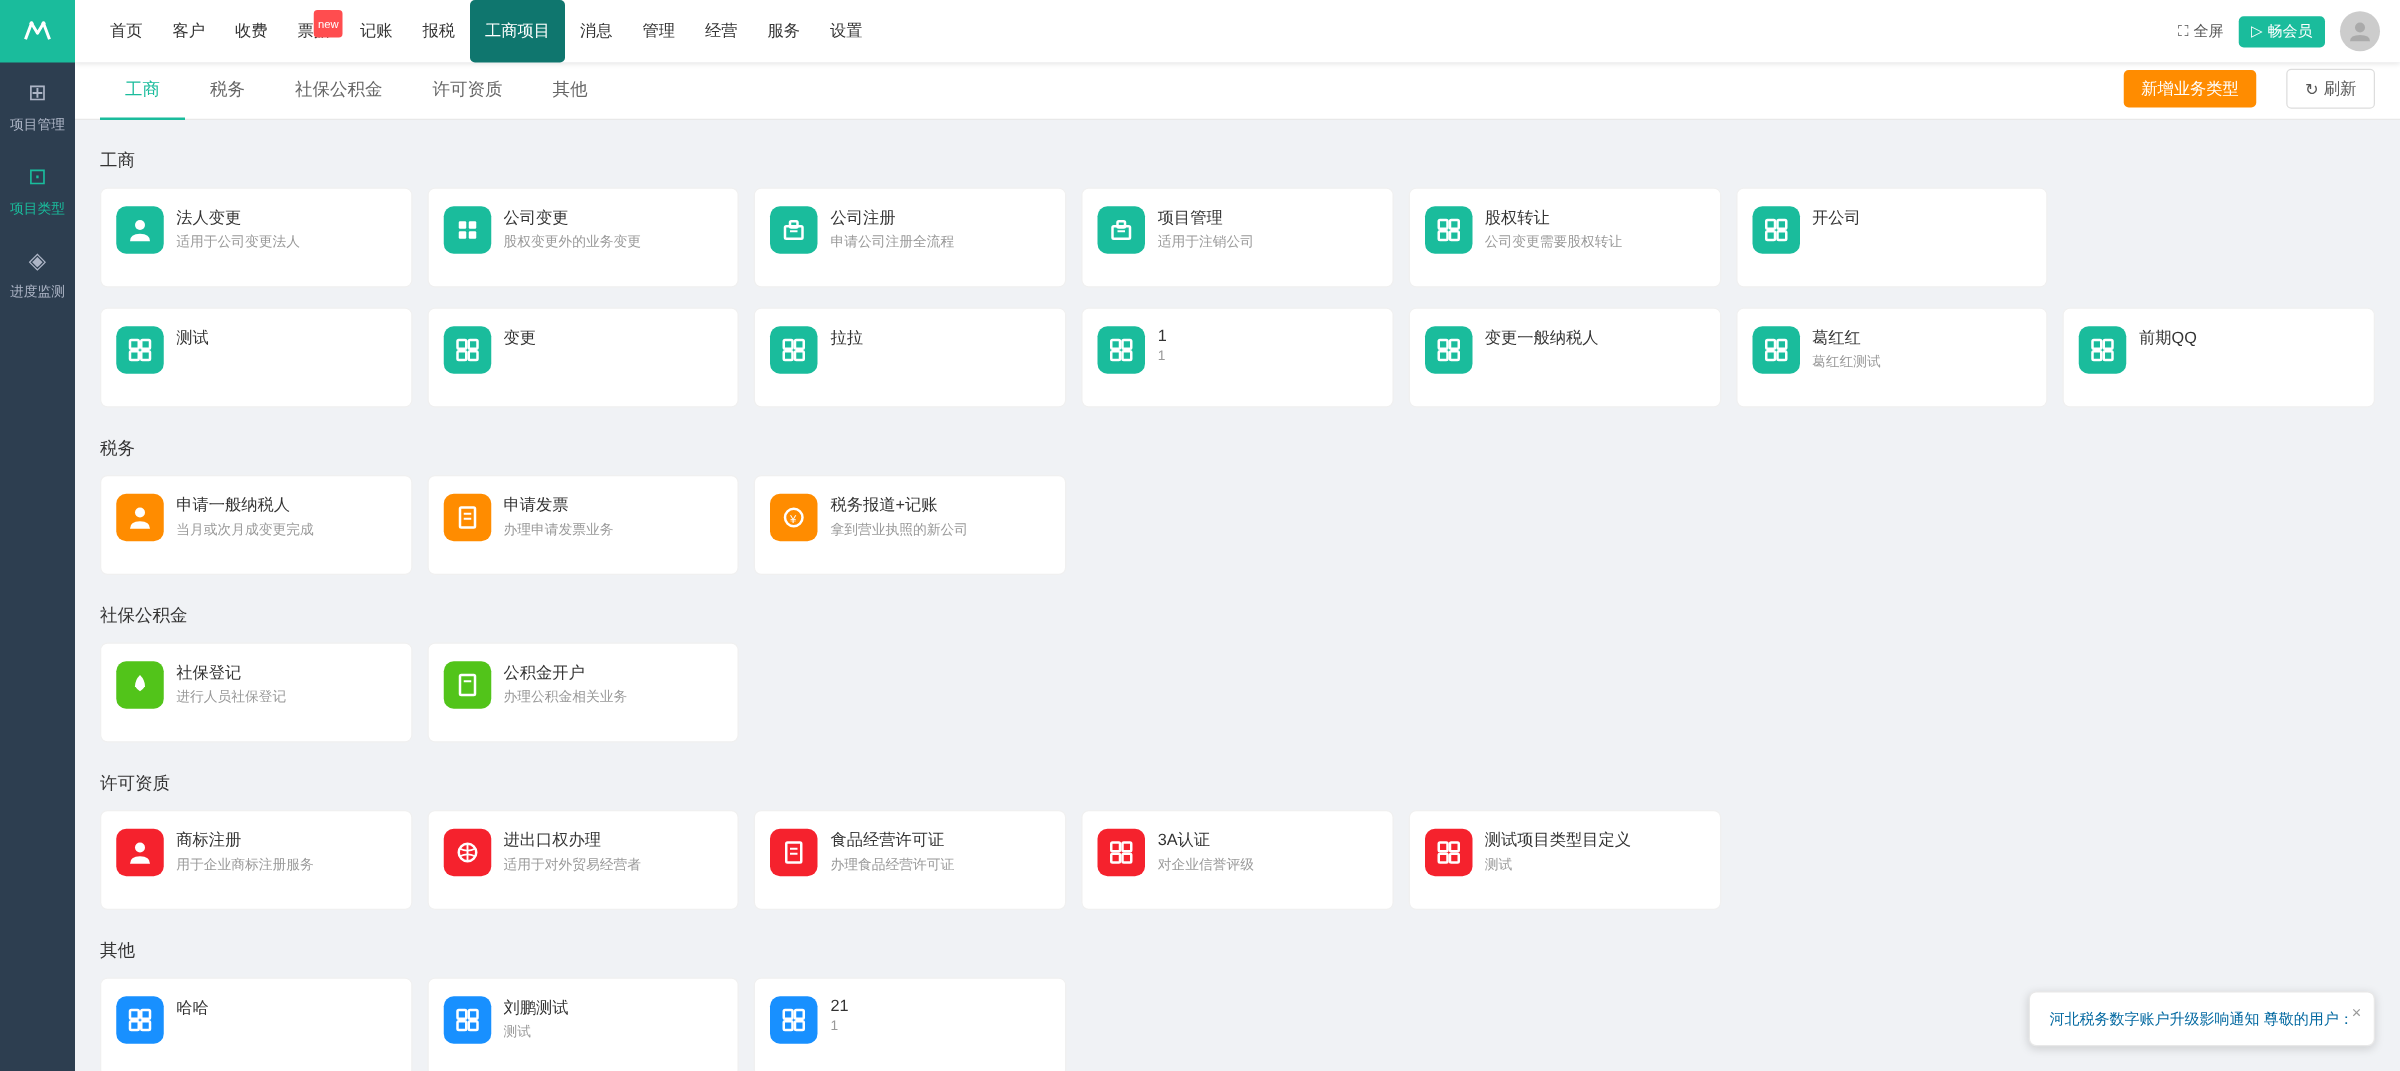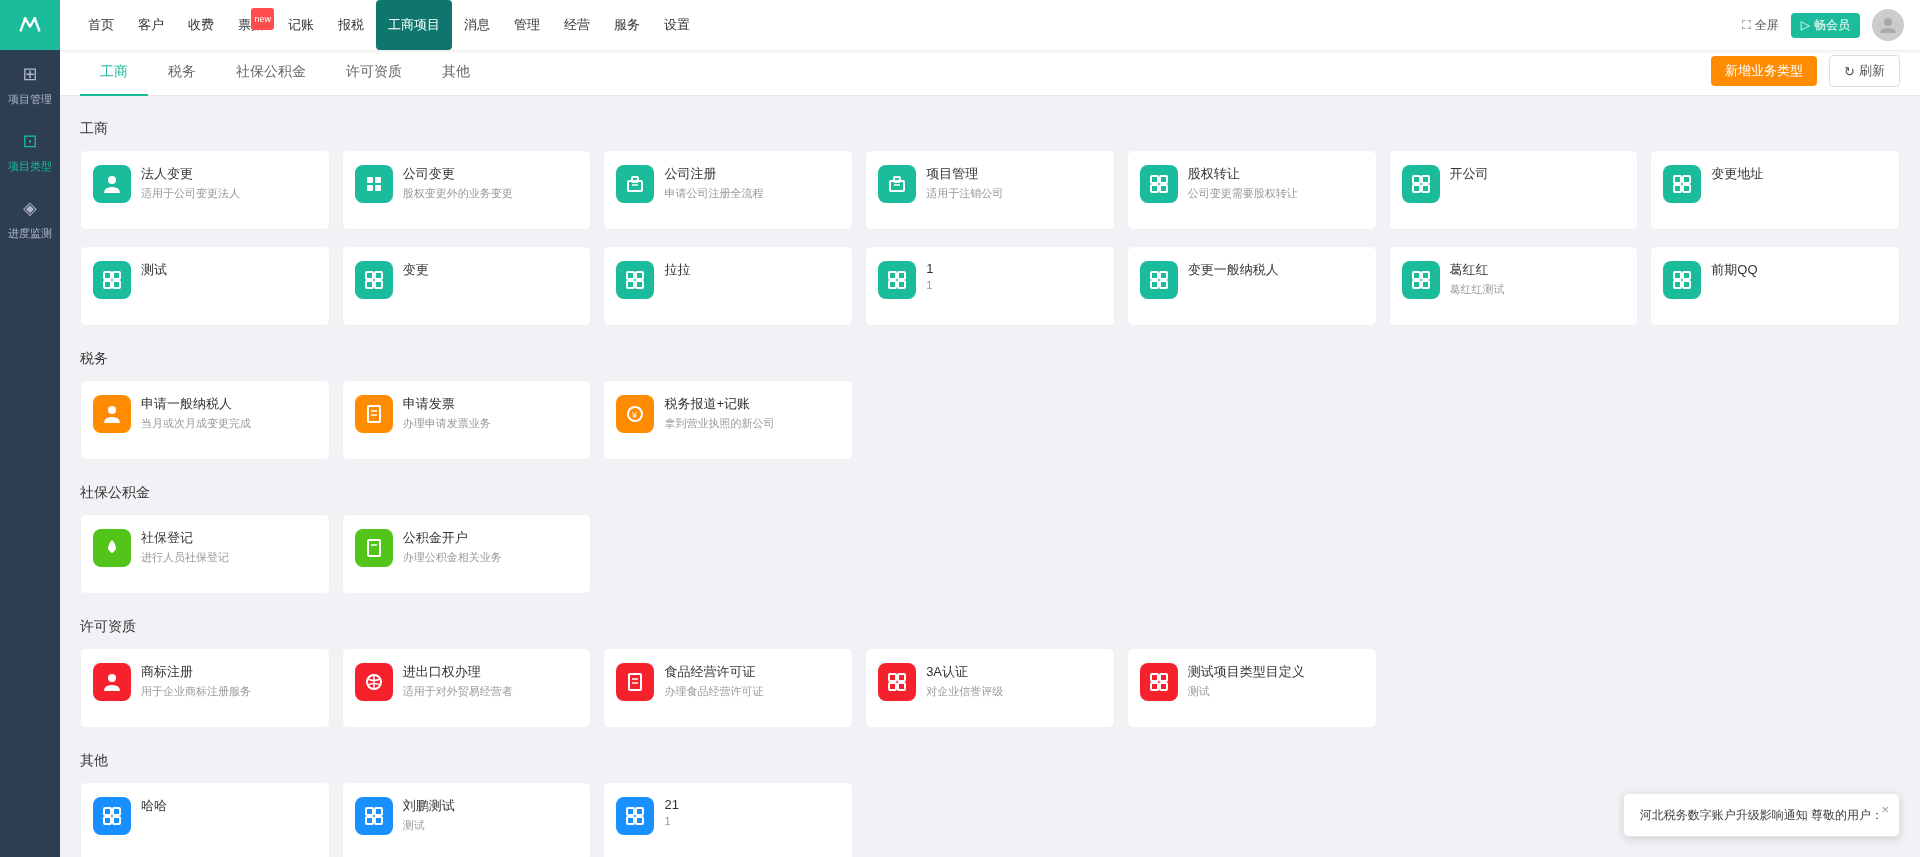--- a/index.html
+++ b/index.html
@@ -255,21 +255,21 @@
     }
     .notification-close {
       position: absolute;
       top: 8px;
       right: 10px;
       cursor: pointer;
       color: #999;
     }
     .notification-text {
       font-size: 12px;
-      color: #404040;
+      color: #0369a1;
       line-height: 1.5;
     }
   </style>
 </head>
 <body>
 
 <div class="sidebar">
   <div class="sidebar-logo">
     <svg viewBox="0 0 40 40">
       <path d="M8 28 L14 12 L20 22 L26 12 L32 28" stroke="#fff" stroke-width="3" fill="none" stroke-linejoin="round"></path>
@@ -328,21 +328,21 @@
   </div>
 
   <div class="content-area">
 
     <div class="tabs-header">
       <div class="tab-item active">工商</div>
       <div class="tab-item">税务</div>
       <div class="tab-item">社保公积金</div>
       <div class="tab-item">许可资质</div>
       <div class="tab-item">其他</div>
-      <div style="margin-left:auto;display:flex;align-items:center;gap:12px;padding-bottom:8px;">
+      <div style="margin-left:auto;display:flex;align-items:center;gap:24px;padding-bottom:8px;">
         <button class="btn-primary">新增业务类型</button>
         <button class="btn-default">
           <span>↻</span>
           <span>刷新</span>
         </button>
       </div>
     </div>
 
     <div class="scroll-content">
 
@@ -421,34 +421,20 @@
                 <rect x="12" y="3" width="7" height="7" rx="1" fill="none" stroke="#fff" stroke-width="2"></rect>
                 <rect x="3" y="12" width="7" height="7" rx="1" fill="none" stroke="#fff" stroke-width="2"></rect>
                 <rect x="12" y="12" width="7" height="7" rx="1" fill="none" stroke="#fff" stroke-width="2"></rect>
               </svg>
           </div>
           <div class="card-content">
             <div class="card-title">开公司</div>
             <div class="card-desc"></div>
           </div>
         </div>
-        <div class="card">
-          <div class="card-icon teal">
-            <svg width="22" height="22" viewBox="0 0 22 22">
-                <rect x="3" y="3" width="7" height="7" rx="1" fill="none" stroke="#fff" stroke-width="2"></rect>
-                <rect x="12" y="3" width="7" height="7" rx="1" fill="none" stroke="#fff" stroke-width="2"></rect>
-                <rect x="3" y="12" width="7" height="7" rx="1" fill="none" stroke="#fff" stroke-width="2"></rect>
-                <rect x="12" y="12" width="7" height="7" rx="1" fill="none" stroke="#fff" stroke-width="2"></rect>
-              </svg>
-          </div>
-          <div class="card-content">
-            <div class="card-title">变更地址</div>
-            <div class="card-desc"></div>
-          </div>
-        </div>
       </div>
 
       <div class="cards-grid" style="margin-bottom:24px;">
         <div class="card">
           <div class="card-icon teal">
               <svg width="22" height="22" viewBox="0 0 22 22">
                 <rect x="3" y="3" width="7" height="7" rx="1" fill="none" stroke="#fff" stroke-width="2"></rect>
                 <rect x="12" y="3" width="7" height="7" rx="1" fill="none" stroke="#fff" stroke-width="2"></rect>
                 <rect x="3" y="12" width="7" height="7" rx="1" fill="none" stroke="#fff" stroke-width="2"></rect>
                 <rect x="12" y="12" width="7" height="7" rx="1" fill="none" stroke="#fff" stroke-width="2"></rect>

